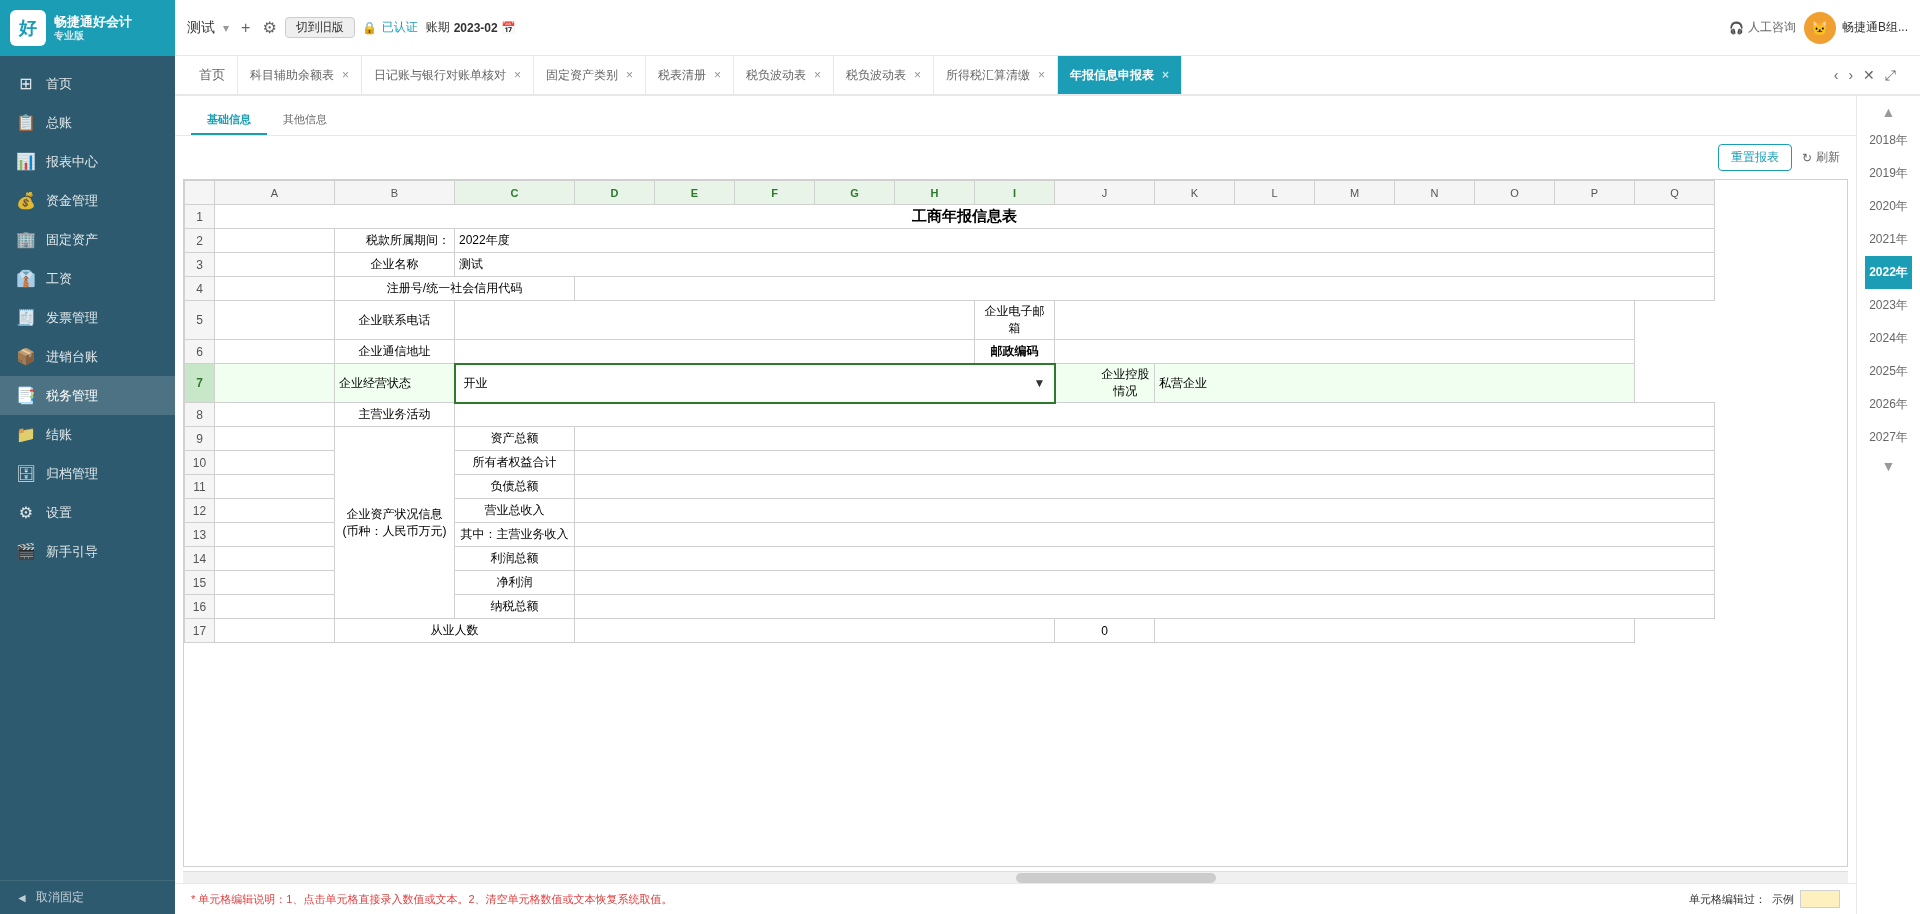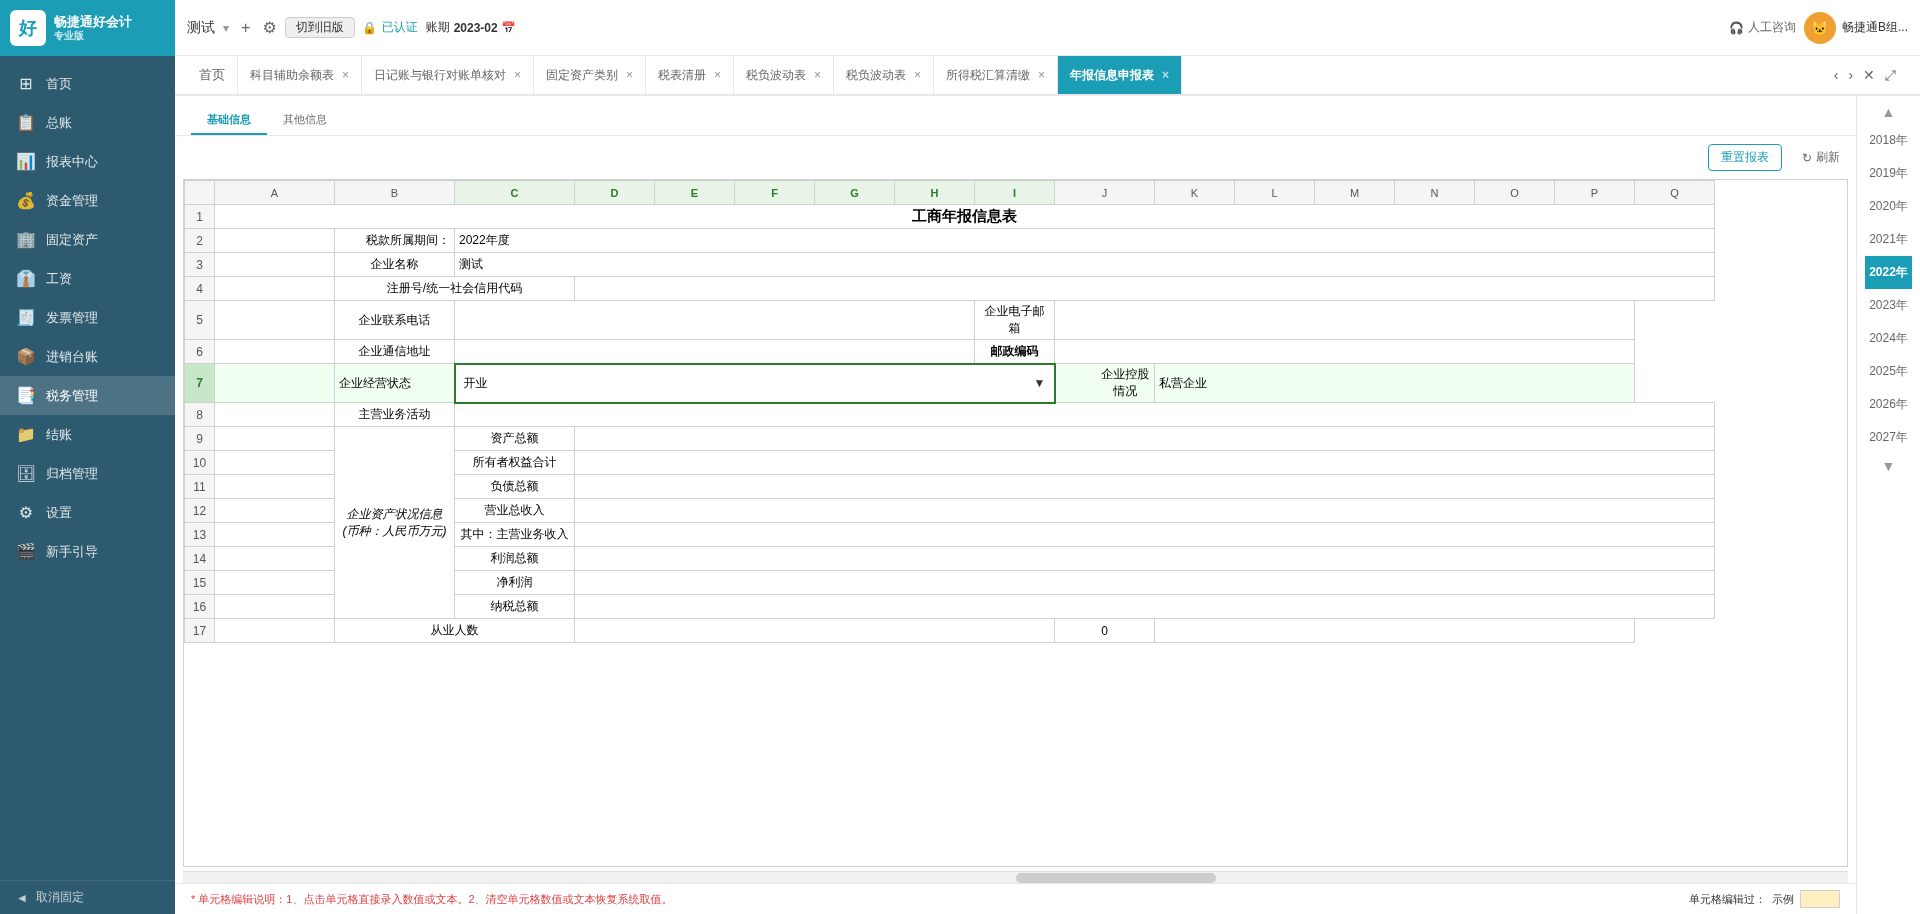--- a/index.html
+++ b/index.html
@@ -189,21 +189,21 @@
       color: #1a9db5;
       border-bottom: 2px solid #1a9db5;
       font-weight: bold;
     }
 
     
     .form-toolbar {
       display: flex;
       justify-content: flex-end;
       align-items: center;
-      gap: 20px;
+      gap: 10px;
       padding: 8px 16px;
       background: white;
     }
     .btn-reset {
       border: 1px solid #1a9db5;
       color: #1a9db5;
       background: white;
       padding: 4px 12px;
       border-radius: 4px;
       cursor: pointer;
@@ -614,21 +614,21 @@
   </tr>
               <tr>
     <td class="row-num">8</td>
     <td></td>
     <td style="text-align:center;">主营业务活动</td>
     <td colspan="15"></td>
   </tr>
               <tr>
     <td class="row-num">9</td>
     <td></td>
-    <td rowspan="8" style="text-align:center;vertical-align:middle;font-style:italic;">企业资产状况信息(币种：人民币万元)</td>
+    <td rowspan="8" style="text-align:center;vertical-align:middle;">企业资产状况信息(币种：人民币万元)</td>
     <td style="text-align:center;">资产总额</td>
     <td colspan="14"></td>
   </tr>
               <tr>
     <td class="row-num">10</td>
     <td></td>
     <td style="text-align:center;">所有者权益合计</td>
     <td colspan="14"></td>
   </tr>
               <tr>

